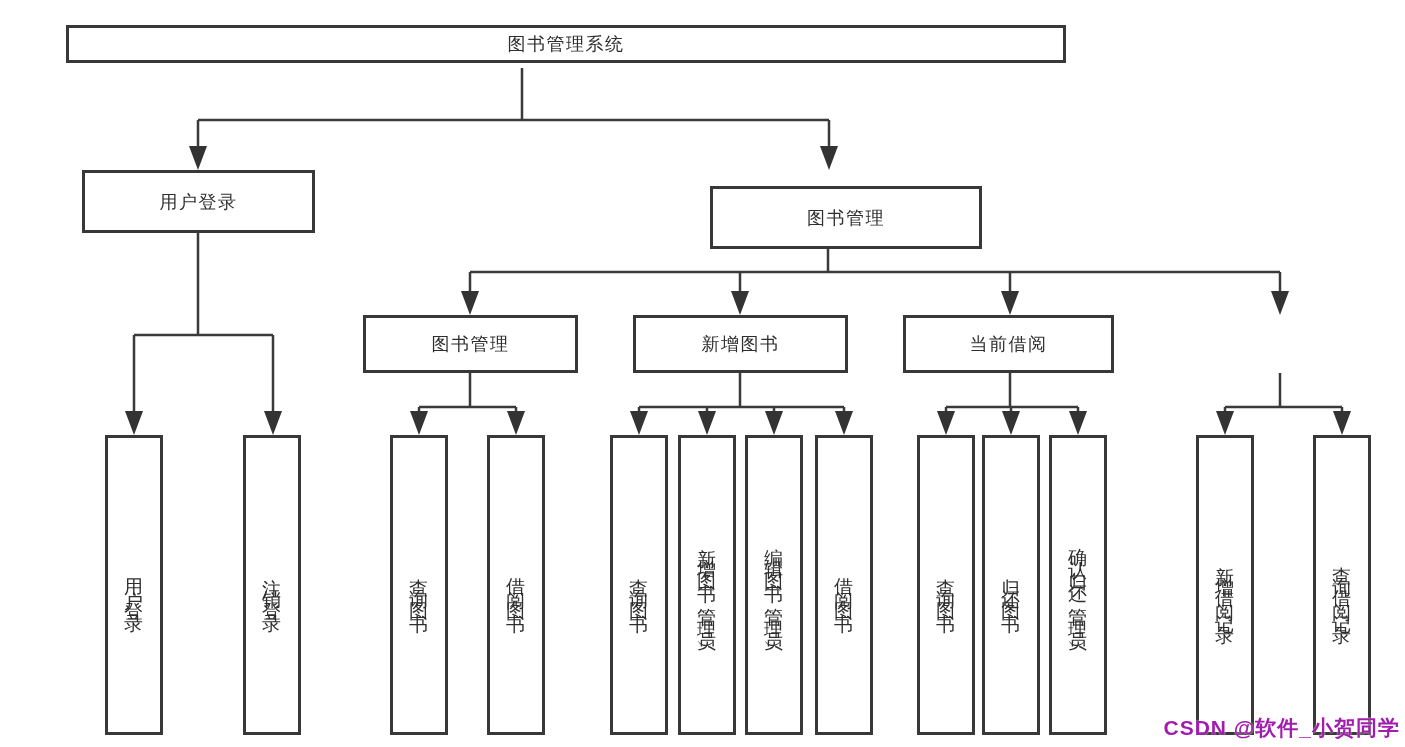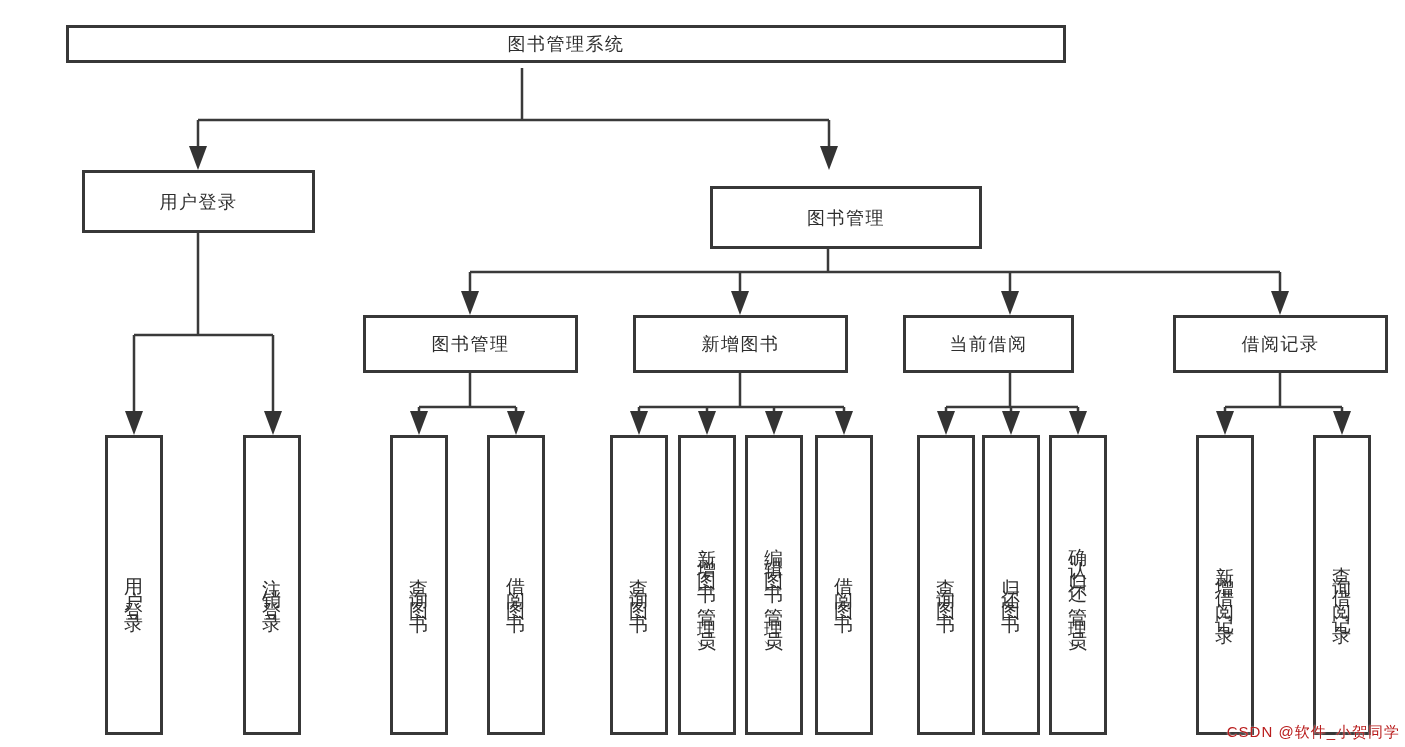--- a/index.html
+++ b/index.html
@@ -16,22 +16,23 @@
   }
   .hbox { font-size:18px; letter-spacing:1.5px; }
   .root { font-size:18px; }
   .vbox {
     writing-mode:vertical-rl; text-orientation:mixed;
     font-size:19px; letter-spacing:12px; line-height:1;
     padding-top:4px;
   }
   .watermark {
     position:absolute; right:5px; bottom:5px;
-    font-size:15px; color:#b91c1c; letter-spacing:1px;
+    font-size:21px; color:#a21caf; letter-spacing:1px;
     text-shadow:0 0 2px #ffffff;
+    font-weight:bold;
   }
 </style>
 </head>
 <body>
 
 <div class="stage">
 
   <svg class="wires" viewBox="0 0 1405 747" xmlns="http://www.w3.org/2000/svg">
     <g stroke="#3a3a3a" stroke-width="2.5" fill="none">
 
@@ -72,22 +73,21 @@
     </g>
   </svg>
 
   <div class="box hbox root" style="left:22px; top:25px; width:1000px; height:38px;margin-left:44px;">图书管理系统</div>
 
   <div class="box hbox" style="left:82px; top:170px; width:233px; height:63px;">用户登录</div>
   <div class="box hbox" style="left:710px; top:186px; width:272px; height:63px;">图书管理</div>
 
   <div class="box hbox" style="left:363px; top:315px; width:215px; height:58px;">图书管理</div>
   <div class="box hbox" style="left:633px; top:315px; width:215px; height:58px;">新增图书</div>
-  <div class="box hbox" style="left:903px; top:315px; width:171px; height:58px;">当前借阅</div>
-  <div class="box hbox" style="left:1173px; top:315px; width:215px; height:58px;">借阅记录</div>
+  <div class="box hbox" style="left:903px; top:315px; width:211px; height:58px;">当前借阅</div>
 
   <div class="box vbox" style="left:105px; top:435px; width:58px; height:300px;">用户登录</div>
   <div class="box vbox" style="left:243px; top:435px; width:58px; height:300px;">注销登录</div>
 
   <div class="box vbox" style="left:390px; top:435px; width:58px; height:300px;">查询图书</div>
   <div class="box vbox" style="left:487px; top:435px; width:58px; height:300px;">借阅图书</div>
 
   <div class="box vbox" style="left:610px; top:435px; width:58px; height:300px;">查询图书</div>
   <div class="box vbox" style="left:678px; top:435px; width:58px; height:300px;">新增图书（管理员）</div>
   <div class="box vbox" style="left:745px; top:435px; width:58px; height:300px;">编辑图书（管理员）</div>

